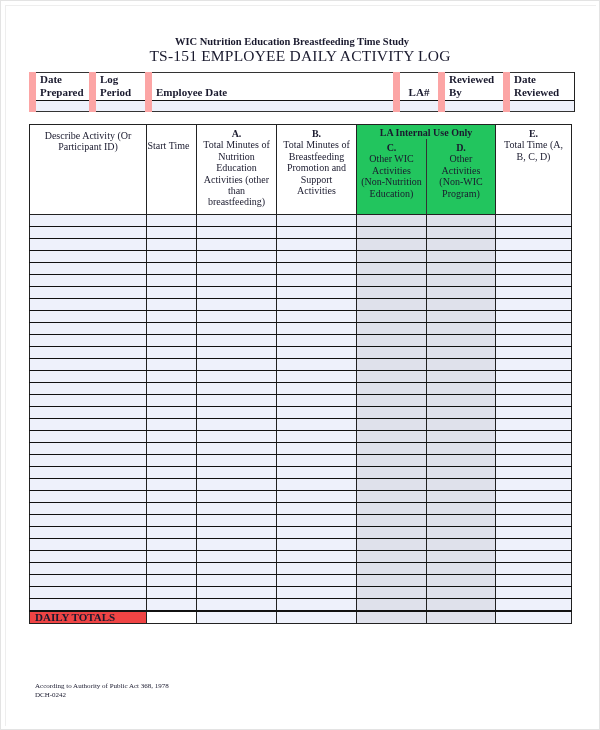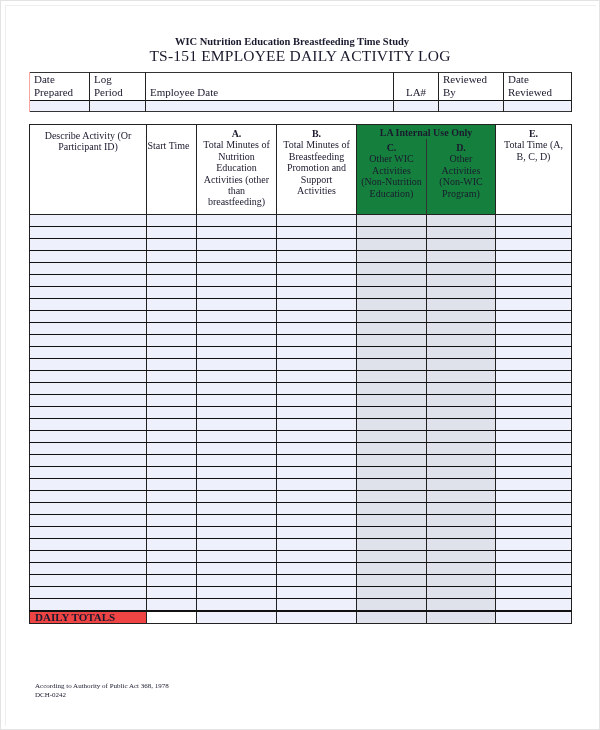--- a/index.html
+++ b/index.html
@@ -20,32 +20,32 @@
     font-size: 10.5px; font-weight: bold;
   }
   .title {
     position: absolute; top: 47px; left: 0; width: 600px; text-align: center;
     font-size: 15.5px; font-weight: normal; letter-spacing: 0.2px;
   }
   table { border-collapse: collapse; position: absolute; table-layout: fixed; }
   td { padding: 0; }
   
   .info { left: 29px; top: 72px; width: 542px; border: 1.6px solid #333; }
-  .info td { border-left: 1px solid #fca5a5; border-right: 1px solid #222; font-size: 11px; font-weight: normal; vertical-align: bottom; padding: 0 0 1px 4px; line-height: 13px; }
+  .info td { border-left: 7px solid #fca5a5; border-right: 1px solid #222; font-size: 11px; font-weight: bold; vertical-align: bottom; padding: 0 0 1px 4px; line-height: 13px; }
   .info tr.hdr td { height: 26px; }
   .info tr.inp td { height: 10px; border-top: 1.5px solid #111; background: #eef1fb; padding: 0; }
   .info tr.inp td span { display:block; height: 10px; }
   
   .log { left: 29px; top: 124px; width: 542px; border: 1.6px solid #333; }
   .log td { border: 1px solid #222; }
   .log .h td {
     font-size: 10px; line-height: 11.4px; text-align: center; vertical-align: top;
     padding-top: 3px; background: #ffffff;
   }
-  .log .h td.gray { background: #15803d; }
+  .log .h td.gray { background: #22c55e; }
   .log .h td.la { font-weight: bold; padding-top: 2px; height: 12px; border-bottom: none; }
   .log .h td.sub { border-top: none; }
   .log .h td.sub-left { border-right: 1.5px solid #333; }
   .letter { font-weight: bold; display: block; }
   .log tr.row td { height: 11px; border-top: 1.5px solid #111; border-bottom: 1.5px solid #111; background: #eef1fb; }
   .log tr.row td.c, .log tr.row td.d { background: #dfe1eb; }
   .log tr.totals td { height: 11px; border-top: 2.5px solid #111; background: #eef1fb; }
   .log tr.totals td.label { background: #ef4444; font-size: 11px; font-weight: bold; padding-left: 5px; line-height: 11px; color: #1a1a2e; }
   .log tr.totals td.start { background: #ffffff; }
   .log tr.totals td.c, .log tr.totals td.d { background: #dfe1eb; }

